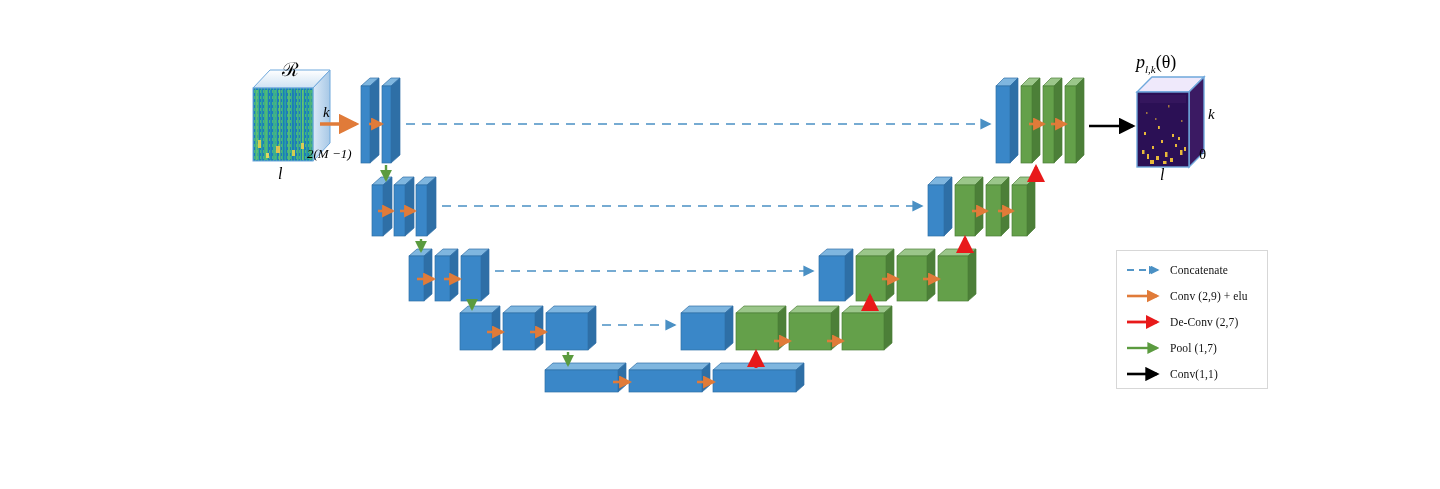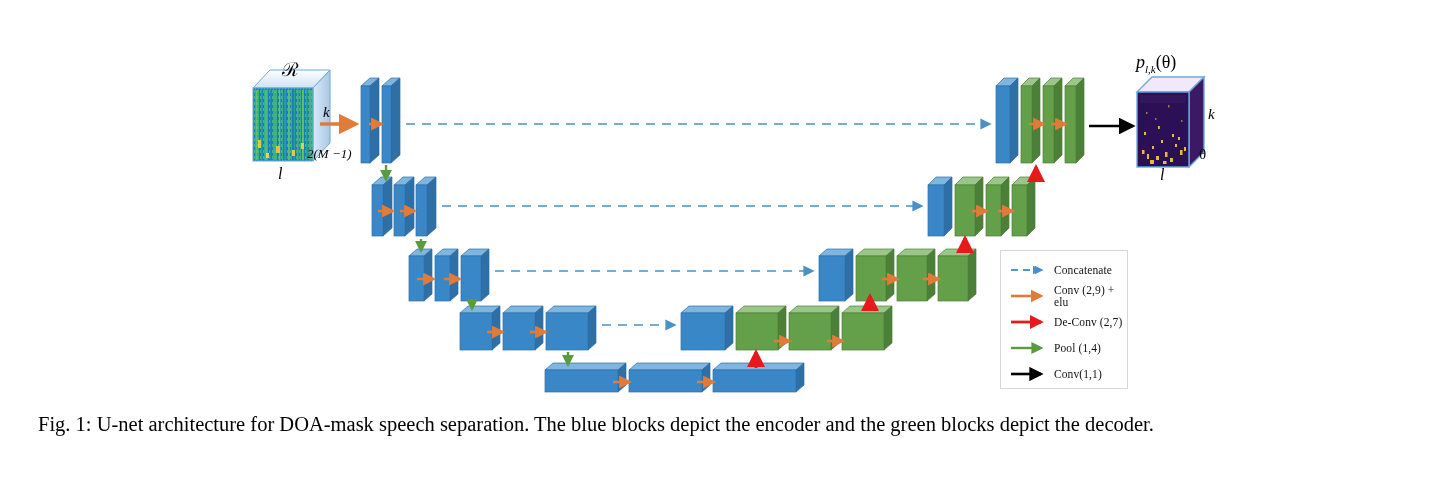--- a/index.html
+++ b/index.html
@@ -1,21 +1,21 @@
 <!DOCTYPE html>
 <html><head>
 <meta charset="utf-8">
 <style>
   html,body{margin:0;padding:0;background:#ffffff;}
   body{width:1440px;height:489px;font-family:"Liberation Serif",serif;color:#000;overflow:hidden;}
   #fig{position:relative;width:1440px;height:489px;background:#fff;}
   .lbl{position:absolute;white-space:nowrap;font-family:"Liberation Serif",serif;}
 
   
-  #legend{position:absolute;left:1000px;top:250px;width:128px;height:139px;
+  #legend{position:absolute;left:1116px;top:250px;width:152px;height:139px;
           border:1px solid #d7d7d7;background:#fff;box-sizing:border-box;}
   #legend .row{position:absolute;left:8px;height:22px;display:flex;align-items:center;}
   #legend .gl{width:40px;height:14px;flex:0 0 40px;}
   #legend .tx{font-size:11.5px;font-family:"Liberation Serif",serif;color:#111;margin-left:5px;letter-spacing:.1px;}
 
   
   #caption{position:absolute;left:38px;top:408px;width:1370px;
            font-size:20.5px;line-height:32px;font-family:"Liberation Serif",serif;color:#000;}
 
   .mathit{font-style:italic;}
@@ -382,32 +382,31 @@
       <span class="gl">
         <svg width="40" height="14">
             <defs>
               <marker id="lgGr" markerWidth="5" markerHeight="5" refX="4" refY="2.5" orient="auto">
                 <path d="M0,0 L5,2.5 L0,5 z" fill="#5B9B3F"></path>
               </marker>
             </defs>
         <line x1="2" y1="7" x2="32" y2="7" stroke="#5B9B3F" stroke-width="2.4" marker-end="url(#lgGr)"></line>
           </svg>
       </span>
-      <span class="tx">Pool (1,4)</span>
+      <span class="tx">Pool (1,7)</span>
     </div>
     <div class="row" style="top:112px;">
       <span class="gl">
         <svg width="40" height="14">
             <defs>
               <marker id="lgBk" markerWidth="5.5" markerHeight="5.5" refX="4.5" refY="2.75" orient="auto">
                 <path d="M0,0 L5.5,2.75 L0,5.5 z" fill="#000"></path>
               </marker>
             </defs>
         <line x1="2" y1="7" x2="32" y2="7" stroke="#000" stroke-width="2.6" marker-end="url(#lgBk)"></line>
           </svg>
       </span>
       <span class="tx">Conv(1,1)</span>
     </div>
   </div>
 
-  <div id="caption">Fig. 1: U-net architecture for DOA-mask speech separation. The blue blocks depict the encoder and the green blocks depict the decoder.</div>
 
 </div>
 
 </body></html>

